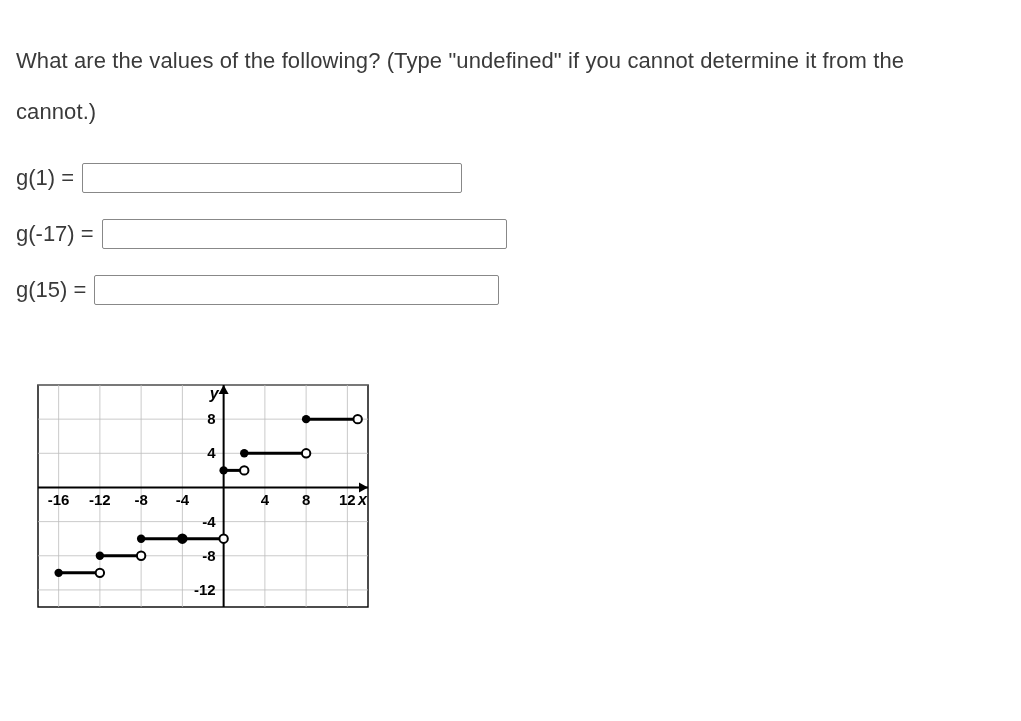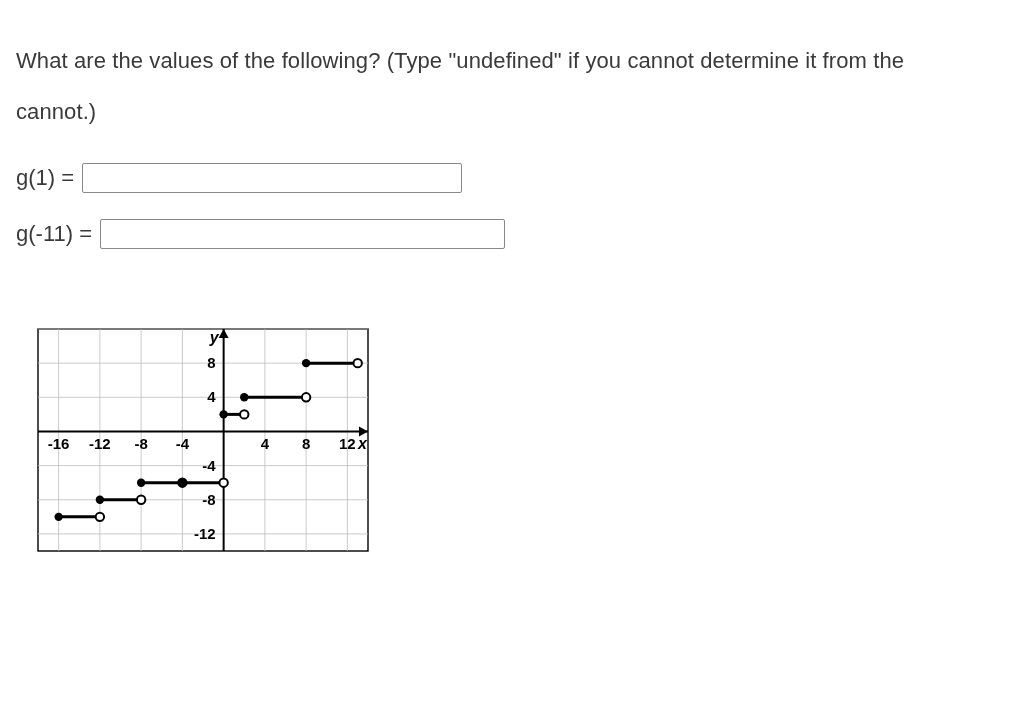--- a/index.html
+++ b/index.html
@@ -58,24 +58,28 @@
     <span>What are the values of the following?  (Type "undefined" if you cannot determine it from the</span><br>
     <span>cannot.)</span>
   </div>
 
   <div class="row">
     <span class="label">g(1) =</span>
     <input class="answer-input w1" type="text" value="" style="">
   </div>
 
   <div class="row">
-    <span class="label">g(-11)  =</span>
+    <span class="label">g(-17)  =</span>
     <input class="answer-input w2" type="text" value="" style="">
   </div>
 
+  <div class="row">
+    <span class="label">g(15) =</span>
+    <input class="answer-input w3" type="text" value="" style="">
+  </div>
 
   <div class="chart-wrap">
     <svg id="chart-svg" width="360" height="250" viewBox="0 0 360 250">
         <rect x="20" y="10" width="330" height="222" fill="none" stroke="#000" stroke-width="1.4"></rect>
         <line x1="40.625" y1="10" x2="40.625" y2="232" stroke="#bdbdbd" stroke-width="0.8"></line>
         <line x1="81.875" y1="10" x2="81.875" y2="232" stroke="#bdbdbd" stroke-width="0.8"></line>
         <line x1="123.125" y1="10" x2="123.125" y2="232" stroke="#bdbdbd" stroke-width="0.8"></line>
         <line x1="164.375" y1="10" x2="164.375" y2="232" stroke="#bdbdbd" stroke-width="0.8"></line>
         <line x1="246.875" y1="10" x2="246.875" y2="232" stroke="#bdbdbd" stroke-width="0.8"></line>
         <line x1="288.125" y1="10" x2="288.125" y2="232" stroke="#bdbdbd" stroke-width="0.8"></line>

